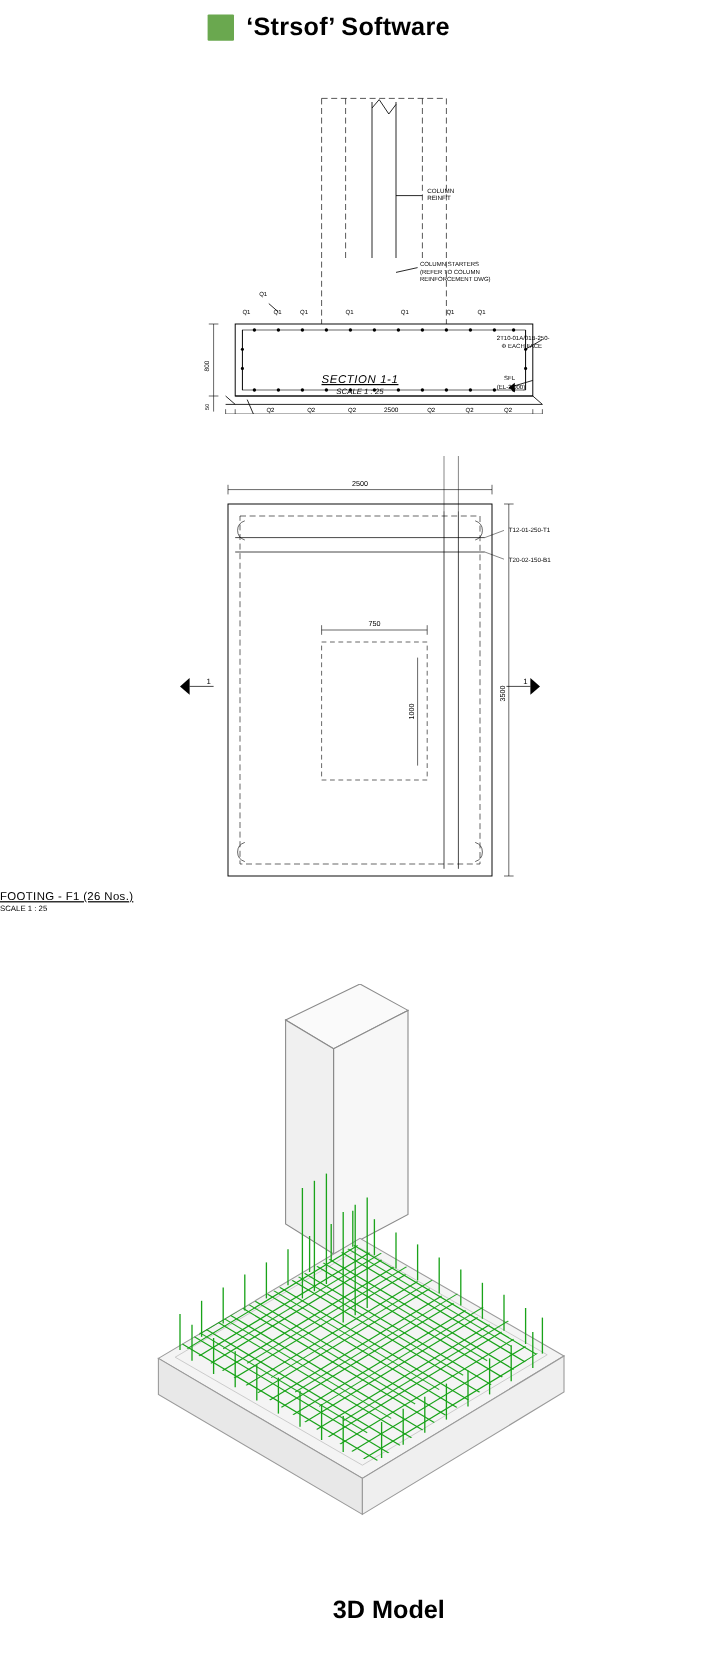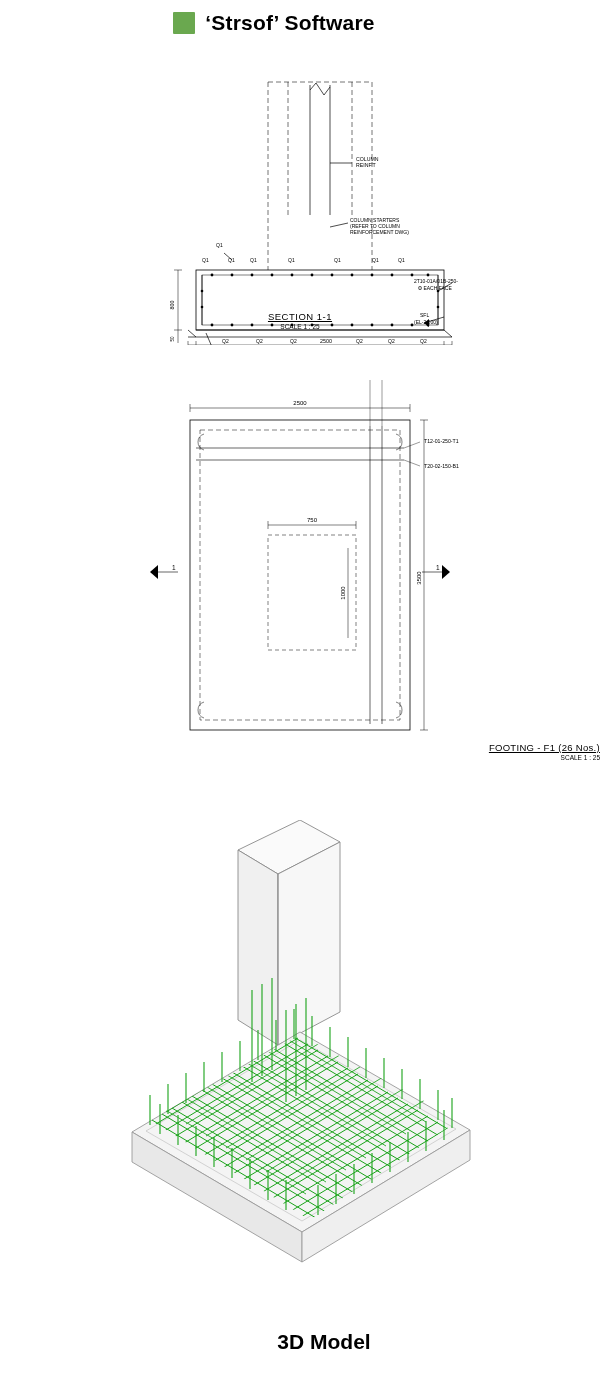--- a/index.html
+++ b/index.html
@@ -159,21 +159,21 @@
     <line x1="178" y1="215" x2="178" y2="275" stroke-width="0.5"></line>
     <line x1="174" y1="215" x2="182" y2="215" stroke-width="0.5"></line>
     <line x1="174" y1="275" x2="182" y2="275" stroke-width="0.5"></line>
     <text transform="translate(174,250) rotate(-90)" font-size="5.4" stroke="none" fill="#000" text-anchor="middle">800</text>
     <line x1="178" y1="275" x2="178" y2="288" stroke-width="0.5"></line>
     <text transform="translate(174,284) rotate(-90)" font-size="4.6" stroke="none" fill="#000" text-anchor="middle">50</text>
   </g>
 
   <text x="300" y="268" font-size="9" text-anchor="middle" fill="#000" class="cap-title" style="text-decoration:underline;" transform="translate(0,0)" visibility="hidden">SECTION 1-1</text>
 </svg>
-<div style="position:absolute;left:0;top:256px;width:600px;text-align:center;">
+<div style="position:absolute;left:0;top:256px;width:600px;text-align:center;font-style:italic;">
   <div style="font-size:9.5px;text-decoration:underline;letter-spacing:.5px;">SECTION 1-1</div>
   <div style="font-size:6.5px;margin-top:1px;">SCALE 1 : 25</div>
 </div>
 </div>
 
 <div class="dwg" id="plan-dwg">
 <svg width="600" height="420" viewBox="0 0 600 420" xmlns="http://www.w3.org/2000/svg">
   <g fill="none" stroke="#000" stroke-width="0.7" font-family="Liberation Sans, sans-serif">
 
     <rect x="190" y="40" width="220" height="310" stroke-width="0.8"></rect>
@@ -224,21 +224,21 @@
 
     <line x1="404" y1="68" x2="420" y2="62" stroke-width="0.4"></line>
     <text x="424" y="63" font-size="5.2" stroke="none" fill="#000">T12-01-250-T1</text>
     <line x1="404" y1="80" x2="420" y2="86" stroke-width="0.4"></line>
     <text x="424" y="88" font-size="5.2" stroke="none" fill="#000">T20-02-150-B1</text>
 
     <text transform="translate(368,-12) rotate(-90)" font-size="5.2" stroke="none" fill="#000" text-anchor="start">T12-03-250-T2</text>
     <text transform="translate(380,-12) rotate(-90)" font-size="5.2" stroke="none" fill="#000" text-anchor="start">T16-04-225-B2</text>
   </g>
 </svg>
-<div style="position:absolute;left:0;top:362px;width:600px;text-align:right;">
+<div style="position:absolute;left:0;top:362px;width:600px;text-align:left;">
   <div style="font-size:9.5px;text-decoration:underline;letter-spacing:.3px;">FOOTING - F1 (26 Nos.)</div>
   <div style="font-size:6.5px;margin-top:1px;">SCALE 1 : 25</div>
 </div>
 </div>
 
 <div class="dwg" id="model-dwg">
 <svg width="600" height="500" viewBox="0 0 600 500" xmlns="http://www.w3.org/2000/svg">
   <defs>
     <clipPath id="cageclip">
       <polygon points="150,300 300,215 460,300 310,400"></polygon>

